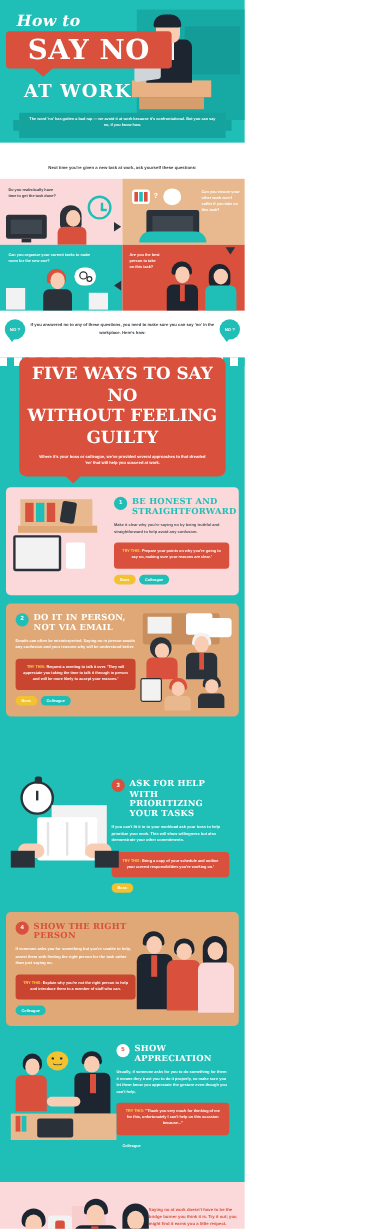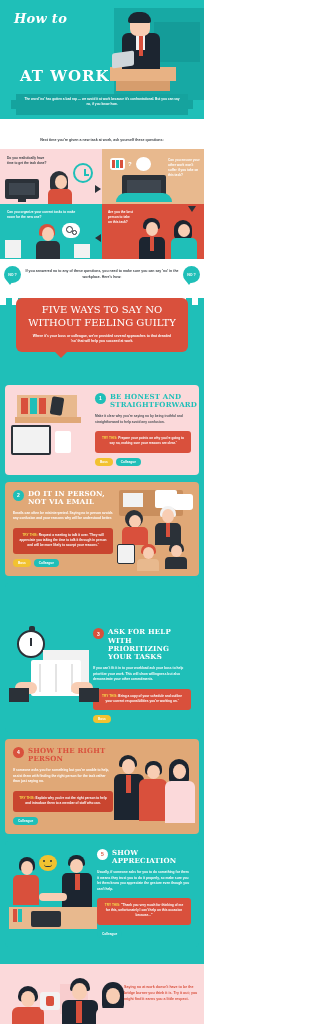--- a/index.html
+++ b/index.html
@@ -88,26 +88,26 @@
   .anstxt { flex:1; text-align:center; font-size:3.5px; line-height:1.6; color:#3a3f44; font-weight:bold; padding:0 4px;}
 
   
   .sec3 { position:relative; width:204px; background:#1fbfb8; padding-bottom:10px; }
   .zig-top { position:absolute; top:0; left:0; width:204px; height:7px;
      background:repeating-linear-gradient(90deg,#ffffff 0 6px,#1fbfb8 6px 12px); }
   .bigpill { position:relative; margin:9px auto 0; width:172px; background:#d9503c; border-radius:6px;
     text-align:center; padding:6px 4px 7px; }
   .bigpill:after{content:"";position:absolute;left:38px;bottom:-6px;width:0;height:0;
     border-left:7px solid transparent;border-right:7px solid transparent;border-top:7px solid #d9503c;}
-  .bigpill h2 { color:#fff; font-size:10px; line-height:1.25; font-family:"DejaVu Serif", serif; font-weight:normal;}
+  .bigpill h2 { color:#fff; font-size:14px; line-height:1.25; font-family:"DejaVu Serif", serif; font-weight:bold;}
   .bigpill p { color:#fff; font-size:3.4px; line-height:1.6; margin-top:5px; font-weight:bold; padding:0 10px;}
 
   .cardwrap{ padding:9px 5px 0; }
   .card { position:relative; border-radius:4px; overflow:hidden; margin-bottom:7px; }
-  .card.pink{ background:#fbd9da;margin-top:24px;} .card.tan{background:#e0a877;} .card.teal{background:#1fbfb8;}
+  .card.pink{ background:#fbd9da;} .card.tan{background:#e0a877;} .card.teal{background:#1fbfb8;}
   .card-in { position:relative; padding:8px 8px 9px; min-height:90px; }
   .tiphead { display:flex; align-items:flex-start; gap:4px; }
   .num { width:11px;height:11px;border-radius:50%; display:flex;align-items:center;justify-content:center;
     font-size:5px; font-weight:bold; color:#fff; flex:0 0 auto; }
   .n-teal{background:#1fbfb8;} .n-red{background:#d9503c;} .n-white{background:#ffffff;color:#d9503c;}
   .tiptitle { font-size:7px; line-height:1.18; font-weight:bold; font-family:"DejaVu Serif", serif; letter-spacing:.2px;}
   .tt-teal{color:#1fbfb8;} .tt-red{color:#d9503c;} .tt-white{color:#ffffff;}
   .tipbody { font-size:3.3px; line-height:1.65; margin-top:5px; font-weight:bold; }
   .tb-dark{color:#4a5056;} .tb-white{color:#ffffff;}
   .trybox { margin-top:6px; border-radius:3px; padding:5px 6px 6px; }
@@ -141,20 +141,23 @@
       <div class="m-desk2"></div>
     <div class="m-body"></div>
     <div class="m-shirt"></div>
       <div class="m-tie"></div>
     <div class="m-head"></div>
       <div class="m-hair"></div>
     <div class="m-lap"></div>
   </div>
 
   <div class="howto">How to</div>
+  <div class="sayno-ribbon">
+    <div class="sayno-txt">SAY NO</div>
+  </div>
   <div class="atwork">AT WORK</div>
   <div class="hero-sub">
     <span>The word 'no' has gotten a bad rap — we avoid it at work because it's confrontational. But you can say no, if you know how.</span>
   </div>
 </div>
 
 <div class="sec2">
   <div class="sec2-sub">Next time you're given a new task at work, ask yourself these questions:</div>
 
   <div class="qgrid">

